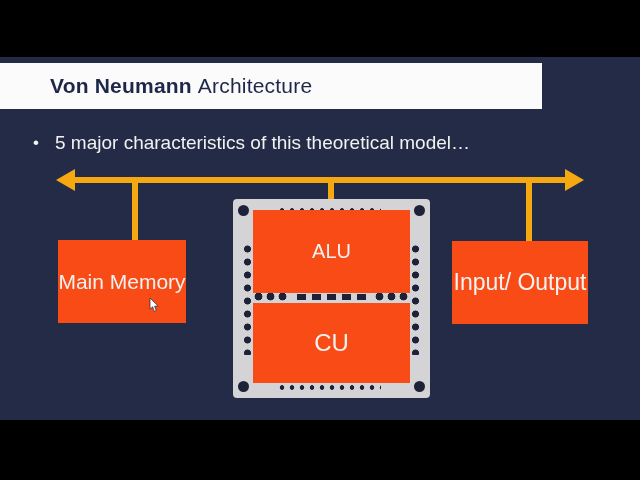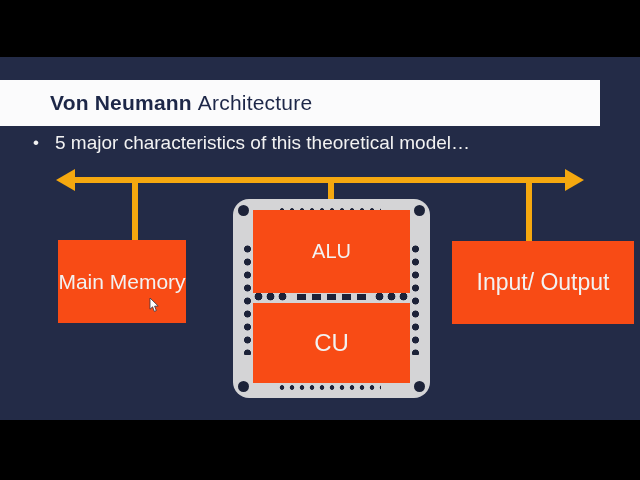--- a/index.html
+++ b/index.html
@@ -22,21 +22,21 @@
     background: var(--bg-black); overflow: hidden;
   }
 
   
   .slide {
     position: absolute; left: 0; top: 57px; width: 640px; height: 363px;
     background: var(--slide-navy);
   }
 
   .title-bar {
-    position: absolute; left: 0; top: 23px; width: 600px; height: 46px;
+    position: absolute; left: 0; top: 6px; width: 542px; height: 46px;
     background: var(--title-bar-white);
     display: flex; align-items: center;
   }
   .slide-title {
     margin-left: 50px; font-size: 21px; color: var(--title-text-navy);
     letter-spacing: 0.2px; white-space: nowrap;
   }
   .slide-title .t-bold { font-weight: 700; }
   .slide-title .t-reg { font-weight: 400; margin-left: 6px; }
 
@@ -61,26 +61,26 @@
   .drop-memory { left: 132px; height: 57px; }
   .drop-cpu    { left: 328px; height: 18px; }
   .drop-io     { left: 526px; height: 58px; }
 
   .io-style-box {
     position: absolute; background: var(--box-orange);
     color: var(--body-text-white); display: flex;
     align-items: center; justify-content: center; text-align: center;
   }
   .main-memory { left: 58px; top: 183px; width: 128px; height: 83px; font-size: 21px; }
-  .io-box      { left: 452px; top: 184px; width: 182px; height: 83px; font-size: 23px; }
+  .io-box      { left: 452px; top: 184px; width: 136px; height: 83px; font-size: 23px; }
 
   
   .cpu-chip {
     position: absolute; left: 233px; top: 142px; width: 197px; height: 199px;
-    background: var(--chip-gray); border-radius: 16px;
+    background: var(--chip-gray); border-radius: 4px;
   }
   .corner-dot {
     position: absolute; width: 11px; height: 11px; border-radius: 50%;
     background: var(--pin-navy);
   }
   .corner-dot.tl { left: 5px; top: 6px; }
   .corner-dot.tr { right: 5px; top: 6px; }
   .corner-dot.bl { left: 5px; bottom: 6px; }
   .corner-dot.br { right: 5px; bottom: 6px; }
 

